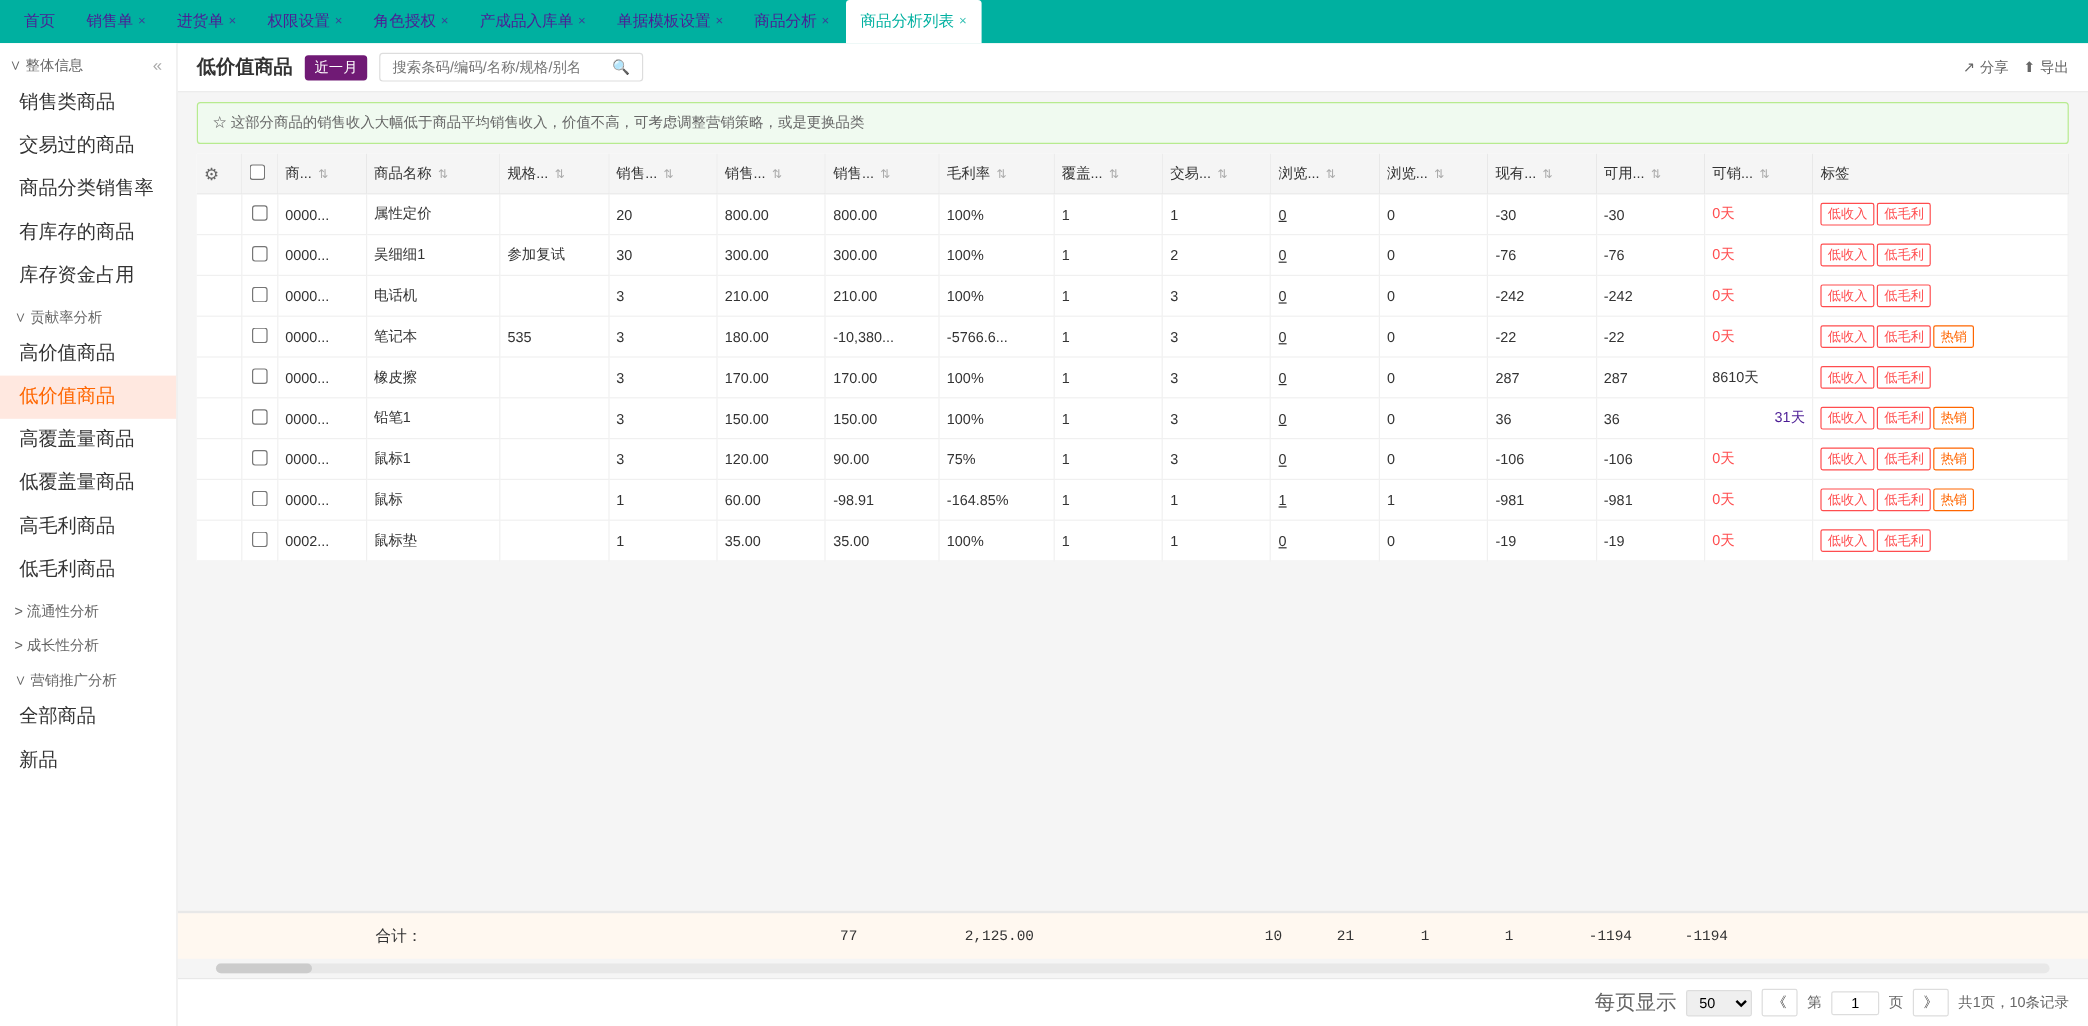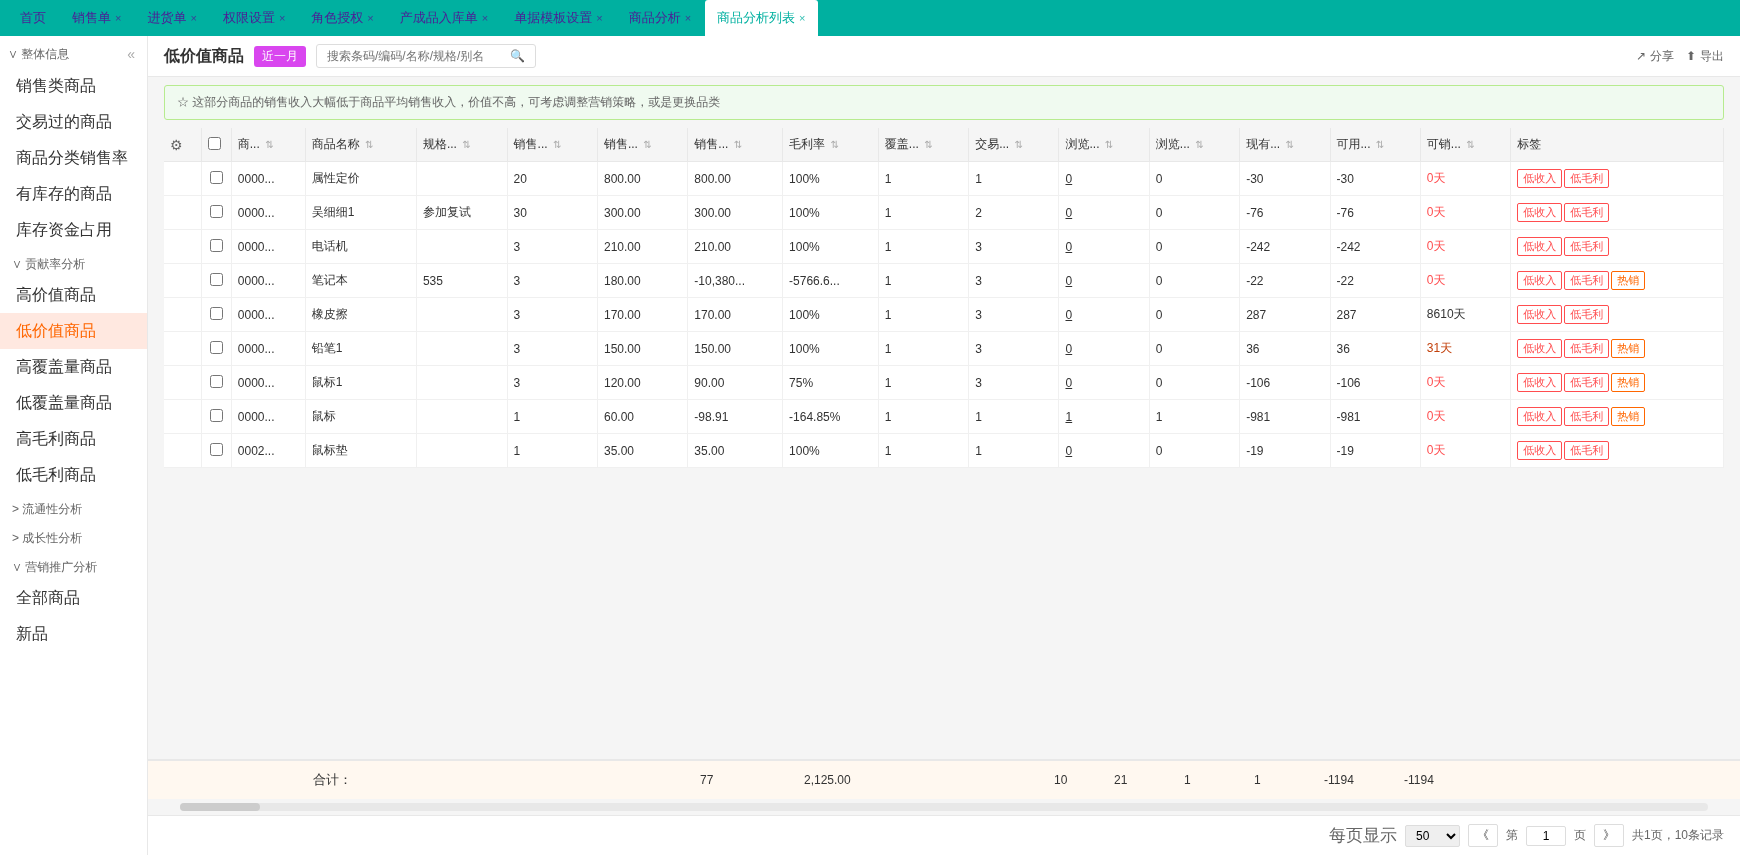--- a/index.html
+++ b/index.html
@@ -19,21 +19,21 @@
     .sidebar-group-title { padding: 8px 12px 4px; color: #666; font-size: 12px; cursor: pointer; display: flex; align-items: center; gap: 4px; }
     .sidebar-item { padding: 6px 16px; cursor: pointer; color: #333; font-size: 16px; line-height: 1.5; }
     .sidebar-item.active { background: #ffe8e0; color: #ff6600; }
 
     
     .content { flex: 1; display: flex; flex-direction: column; overflow: hidden; }
 
     
     .page-header { background: #fff; padding: 8px 16px; display: flex; align-items: center; gap: 10px; border-bottom: 1px solid #e8e8e8; }
     .page-title { font-size: 16px; font-weight: bold; color: #333; }
-    .time-badge { background: #d946ef; color: #fff; padding: 2px 8px; border-radius: 3px; font-size: 12px; cursor: pointer; }
+    .time-badge { background: #701a75; color: #fff; padding: 2px 8px; border-radius: 3px; font-size: 12px; cursor: pointer; }
     .search-box { border: 1px solid #ddd; border-radius: 3px; padding: 4px 10px; width: 220px; font-size: 12px; color: #999; display: flex; align-items: center; gap: 6px; }
     .search-input { border: none; outline: none; font-size: 12px; width: 180px; color: #999; }
     .header-actions { margin-left: auto; display: flex; gap: 12px; }
     .action-btn { color: #666; font-size: 12px; cursor: pointer; display: flex; align-items: center; gap: 4px; }
 
     
     .alert-banner { background: #f0faf0; border: 1px solid #b7eb8f; margin: 8px 16px; padding: 8px 12px; border-radius: 3px; font-size: 12px; color: #666; display: flex; align-items: center; gap: 6px; }
 
     
     .table-container { flex: 1; overflow: auto; padding: 0 16px; }
@@ -266,21 +266,21 @@
       <td>3</td>
       <td>150.00</td>
       <td>150.00</td>
       <td>100%</td>
       <td>1</td>
       <td>3</td>
       <td style="text-decoration:underline; cursor:pointer;">0</td>
       <td>0</td>
       <td>36</td>
       <td>36</td>
-      <td style="color:#c2410c;">31天</td>
+      <td style="color:#4c1d95;text-align:right;">31天</td>
       <td><span class="tag tag-red">低收入</span><span class="tag tag-red">低毛利</span><span class="tag tag-orange">热销</span></td>
     </tr>
             <tr>
       <td></td>
       <td class="checkbox-col"><input type="checkbox" style=""></td>
       <td>0000...</td>
       <td>鼠标1</td>
       <td></td>
       <td>3</td>
       <td>120.00</td>
@@ -334,21 +334,21 @@
       <td><span class="tag tag-red">低收入</span><span class="tag tag-red">低毛利</span></td>
     </tr>
           </tbody>
       </table>
     </div>
 
     <div class="footer-summary">
       <div class="summary-label">
         <span>合计：</span>
       </div>
-      <div style="display:flex; align-items:center; flex:1;">
+      <div style="display:flex; align-items:center; flex:1;font-family:Liberation Mono, monospace;">
         <div style="width:30px;"></div>
         <div style="width:30px;"></div>
         <div style="width:70px;"></div>
         <div style="width:130px;"></div>
         <div style="width:70px;"></div>
         <div style="width:60px; padding:4px 6px; font-size:12px;">77</div>
         <div style="width:90px; padding:4px 6px; font-size:12px;margin-left:44px;">2,125.00</div>
         <div style="width:90px;"></div>
         <div style="width:70px;"></div>
         <div style="width:60px; padding:4px 6px; font-size:12px;">10</div>

